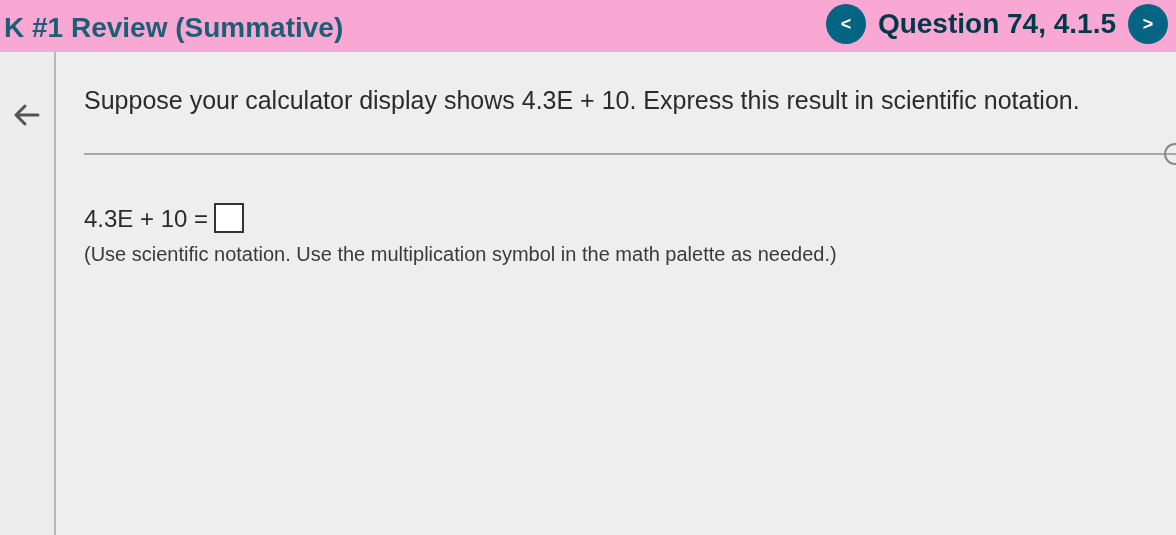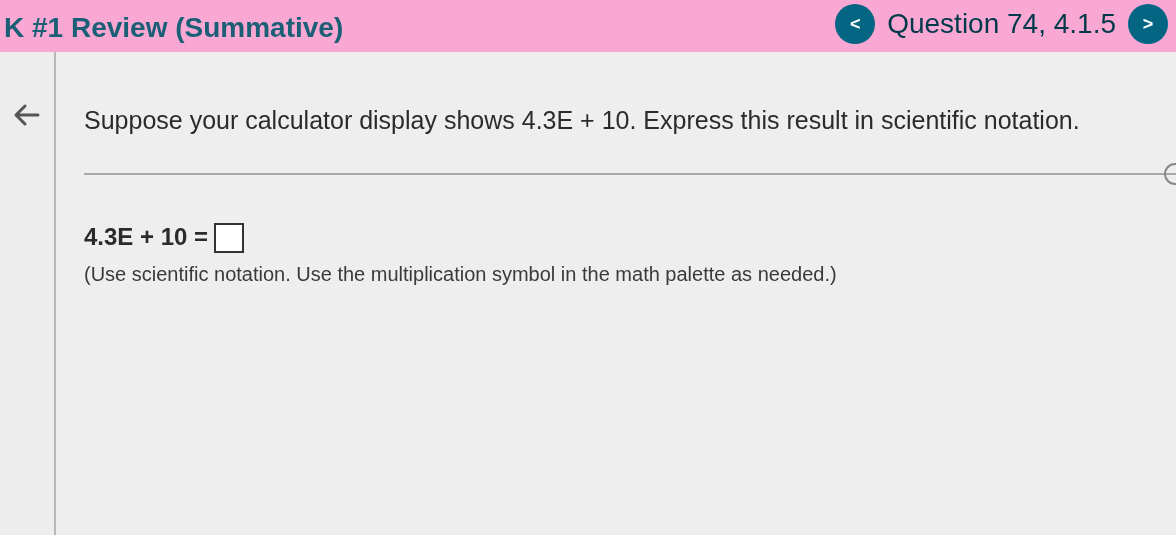--- a/index.html
+++ b/index.html
@@ -49,21 +49,21 @@
       display: flex;
       align-items: center;
       justify-content: center;
       font-size: 18px;
       font-weight: bold;
       cursor: pointer;
     }
     .question-label {
       color: #003a4a;
       font-size: 28px;
-      font-weight: normal;
+      font-weight: bold;
     }
     .content-wrap {
       display: flex;
       height: calc(535px - 52px);
     }
     .left-col {
       width: 56px;
       border-right: 2px solid #b8b8b8;
       display: flex;
       align-items: flex-start;
@@ -79,21 +79,20 @@
       flex: 1;
       padding: 34px 0 0 28px;
       background: #eeeeee;
       position: relative;
     }
     .prompt {
       font-size: 25px;
       color: #2b2b2b;
       margin-bottom: 38px;
       padding-right: 8px;
-      margin-top: 20px;
     }
     .hr-line {
       height: 2px;
       background: #a8a8a8;
       margin-bottom: 48px;
       margin-right: 0;
       position: relative;
     }
     .hr-handle {
       position: absolute;
@@ -102,23 +101,23 @@
       width: 18px;
       height: 22px;
       border: 2px solid #888;
       border-right: none;
       border-radius: 12px 0 0 12px;
       background: transparent;
     }
     .answer-row {
       font-size: 24px;
       color: #2b2b2b;
-      font-weight: bold;
+      font-weight: normal;
       display: flex;
-      align-items: flex-start;
+      align-items: flex-end;
       gap: 6px;
       margin-bottom: 10px;
     }
     .answer-box {
       display: inline-block;
       width: 30px;
       height: 30px;
       border: 2px solid #333;
       background: #fff;
       vertical-align: middle;

